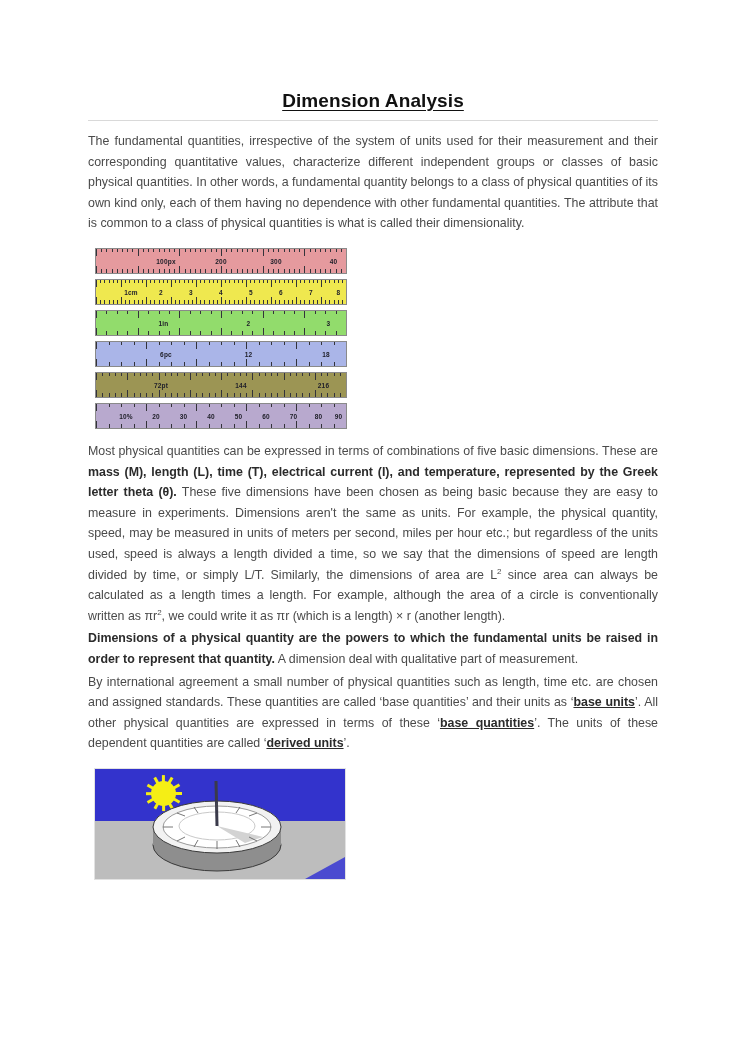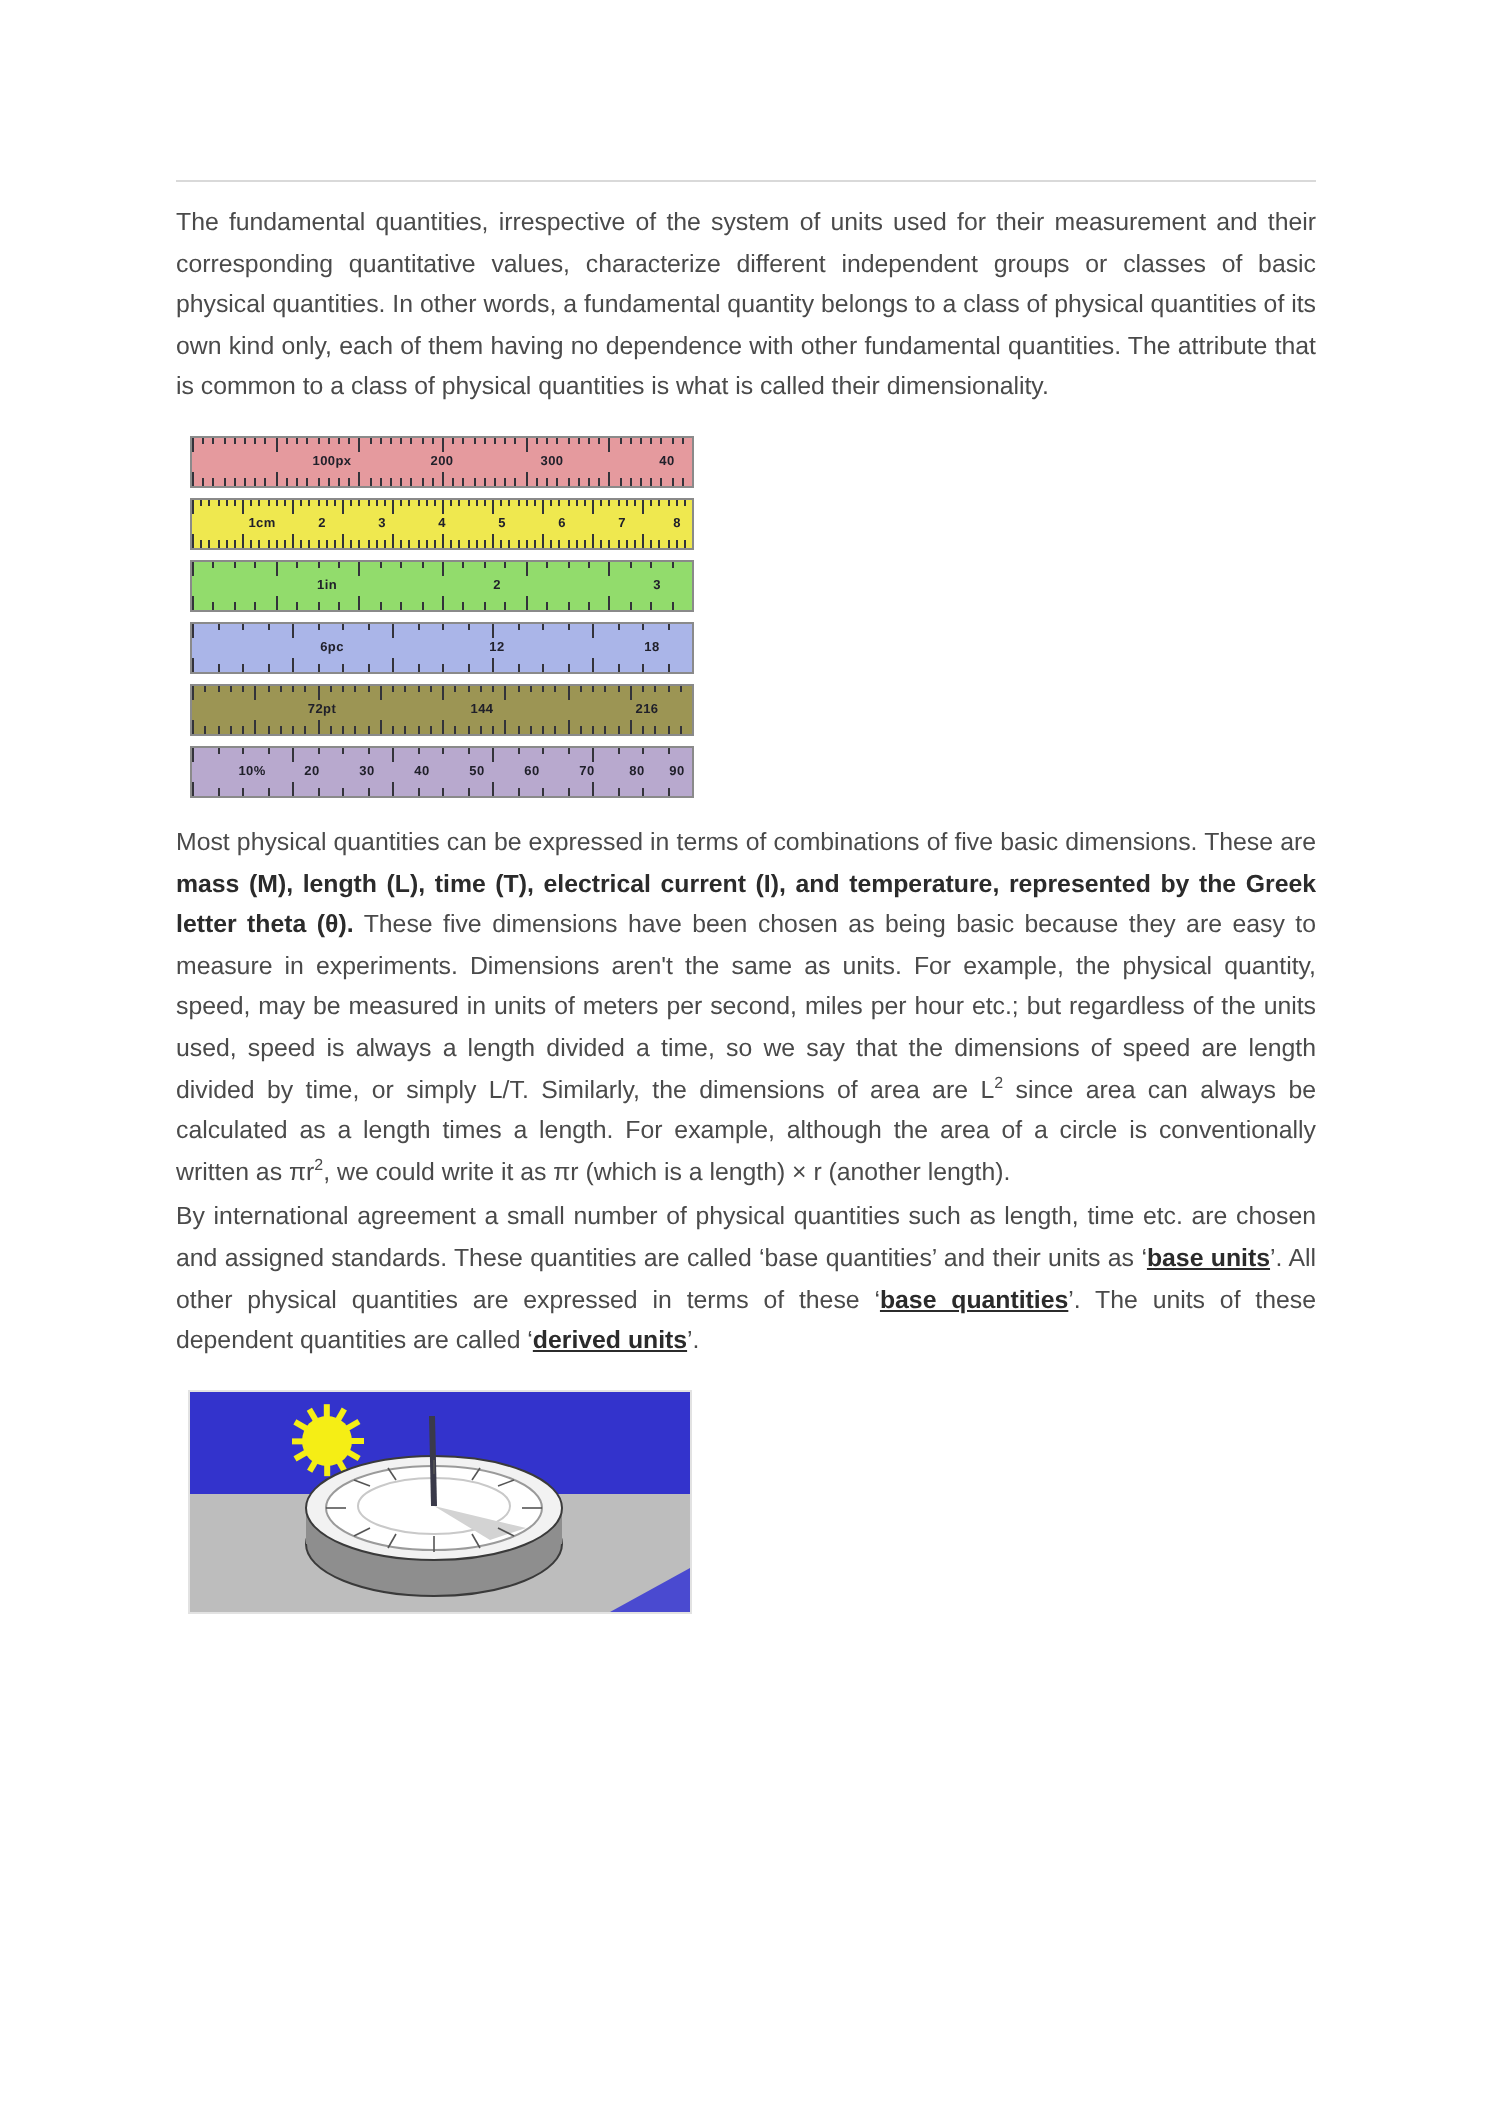--- a/index.html
+++ b/index.html
@@ -148,20 +148,21 @@
     background: #f5ee15;
     transform-origin: 50% 50%;
   }
 </style>
 </head>
 <body>
 
 <div class="page">
   <div class="content">
 
+    <h1 class="doc-title">Dimension Analysis</h1>
     <div class="title-rule"></div>
 
     <p class="body-par">The fundamental quantities, irrespective of the system of units used for their measurement and their corresponding quantitative values, characterize different independent groups or classes of basic physical quantities. In other words, a fundamental quantity belongs to a class of physical quantities of its own kind only, each of them having no dependence with other fundamental quantities. The attribute that is common to a class of physical quantities is what is called their dimensionality.</p>
 
     <div class="fig-rulers" id="rulers">
         <div class="ruler" style="background: rgb(229, 154, 158);">
           <div class="ticks top">
             <div class="tick" style="left: 0%; height: 7px;"></div>
             <div class="tick" style="left: 2.08333%; height: 3.5px;"></div>
             <div class="tick" style="left: 4.16667%; height: 3.5px;"></div>
@@ -673,20 +674,23 @@
             <div class="rlabel" style="left: 89%; top: 50%;">80</div>
             <div class="rlabel" style="left: 97%; top: 50%;">90</div>
           </div>
         </div>
       </div>
 
     <p class="body-par">
       <span>Most physical quantities can be expressed in terms of combinations of five basic dimensions. These are </span><b>mass (M), length (L), time (T), electrical current (I), and temperature, represented by the Greek letter theta (θ).</b><span> These five dimensions have been chosen as being basic because they are easy to measure in experiments. Dimensions aren't the same as units. For example, the physical quantity, speed, may be measured in units of meters per second, miles per hour etc.; but regardless of the units used, speed is always a length divided a time, so we say that the dimensions of speed are length divided by time, or simply L/T. Similarly, the dimensions of area are L</span><sup>2</sup><span> since area can always be calculated as a length times a length. For example, although the area of a circle is conventionally written as πr</span><sup>2</sup><span>, we could write it as πr (which is a length) × r (another length).</span>
     </p>
 
+    <p class="body-par">
+      <b>Dimensions of a physical quantity are the powers to which the fundamental units be raised in order to represent that quantity.</b><span> A dimension deal with qualitative part of measurement.</span>
+    </p>
 
     <p class="body-par">
       <span>By international agreement a small number of physical quantities such as length, time etc. are chosen and assigned standards. These quantities are called ‘base quantities’ and their units as ‘</span><span class="ul">base units</span><span>’. All other physical quantities are expressed in terms of these ‘</span><span class="ul">base quantities</span><span>’. The units of these dependent quantities are called ‘</span><span class="ul">derived units</span><span>’.</span>
     </p>
 
     <div class="fig-sundial">
       <div class="sky"></div>
       <div class="ground"></div>
       <div class="mountain"></div>
       <div id="sun">

